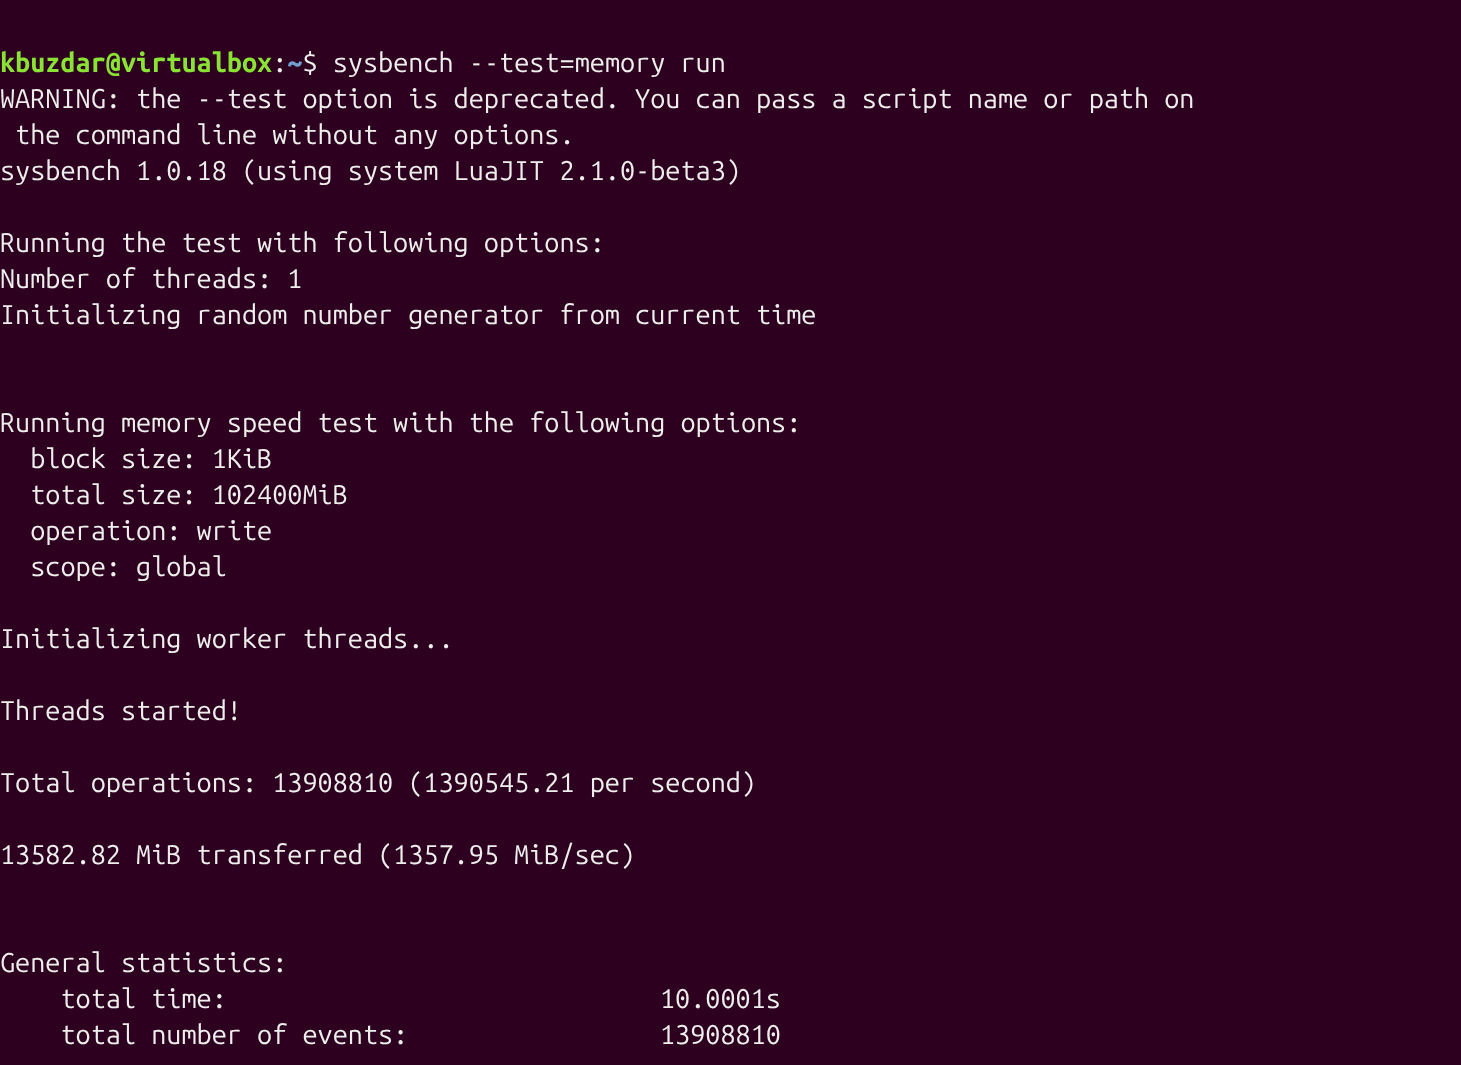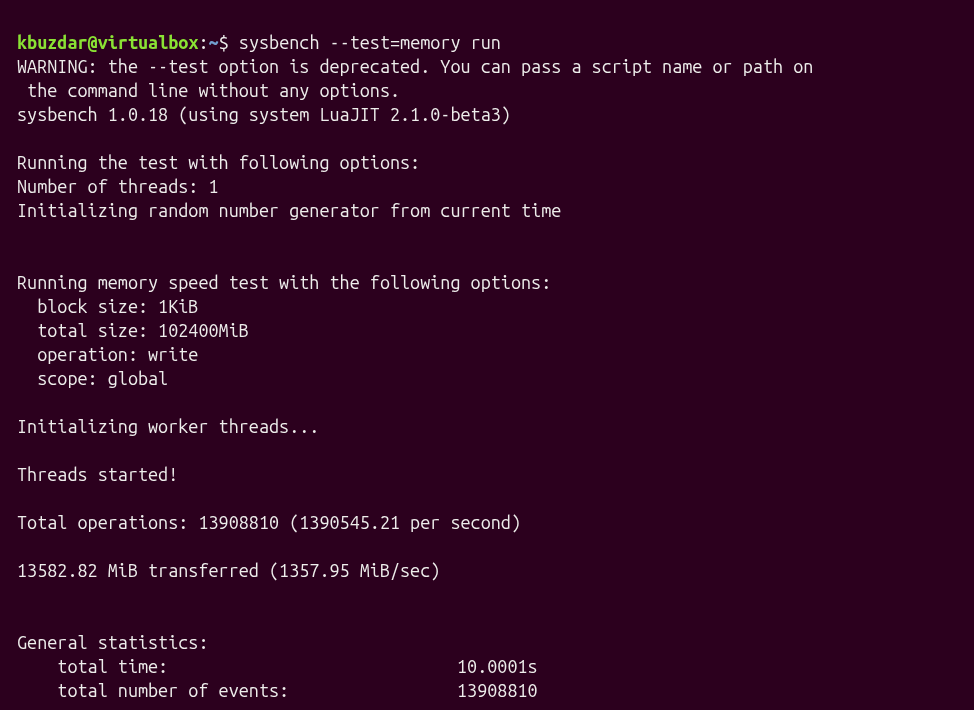--- a/index.html
+++ b/index.html
@@ -10,21 +10,20 @@
     height: 710px;
     overflow: hidden;
     font-family: "Ubuntu Mono", "DejaVu Sans Mono", "Consolas", monospace;
     font-size: 18px;
     line-height: 24px;
     color: #eeeeec;
   }
   .terminal {
     padding: 6px 0;
     white-space: pre;
-    margin-left: 17px;
   }
   .user { color: #8ae234; font-weight: bold; }
   .host { color: #8ae234; font-weight: bold; }
   .colon { color: #eeeeec; }
   .path { color: #729fcf; font-weight: bold; }
   .prompt { color: #eeeeec; }
   .cmd  { color: #eeeeec; }
   .out  { color: #eeeeec; }
   .stat-row { display: inline-block; }
   .stat-label { display: inline-block; width: 440px; }

